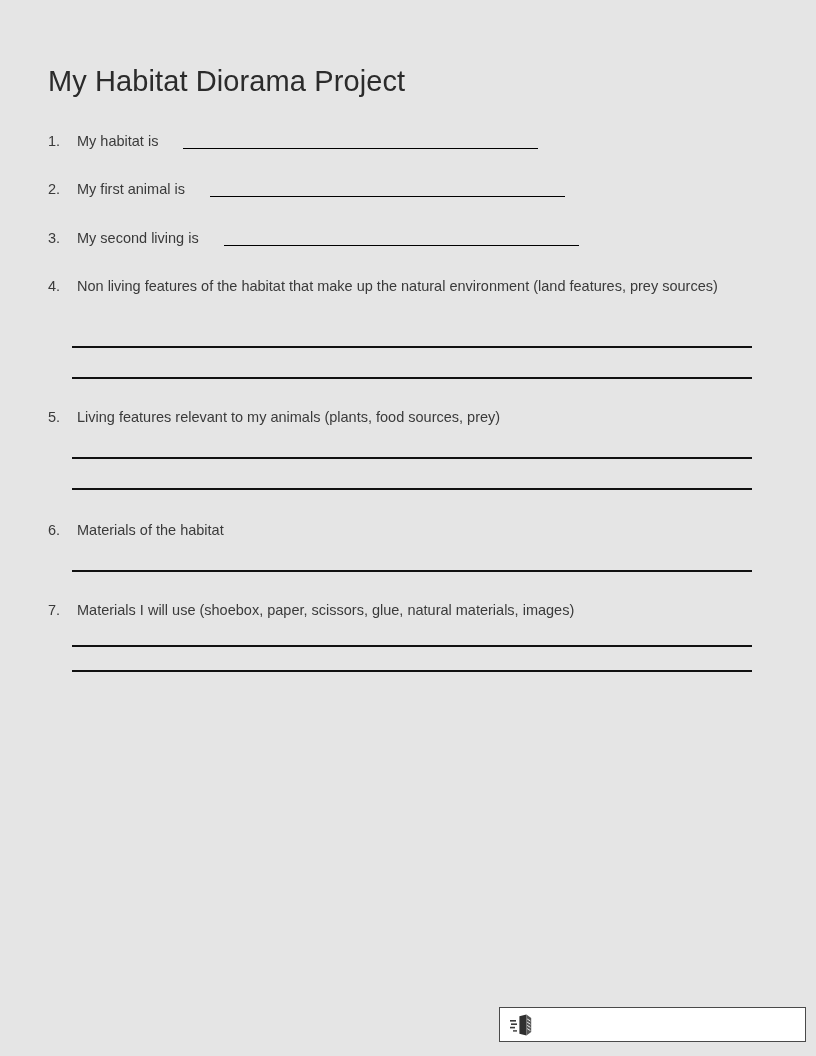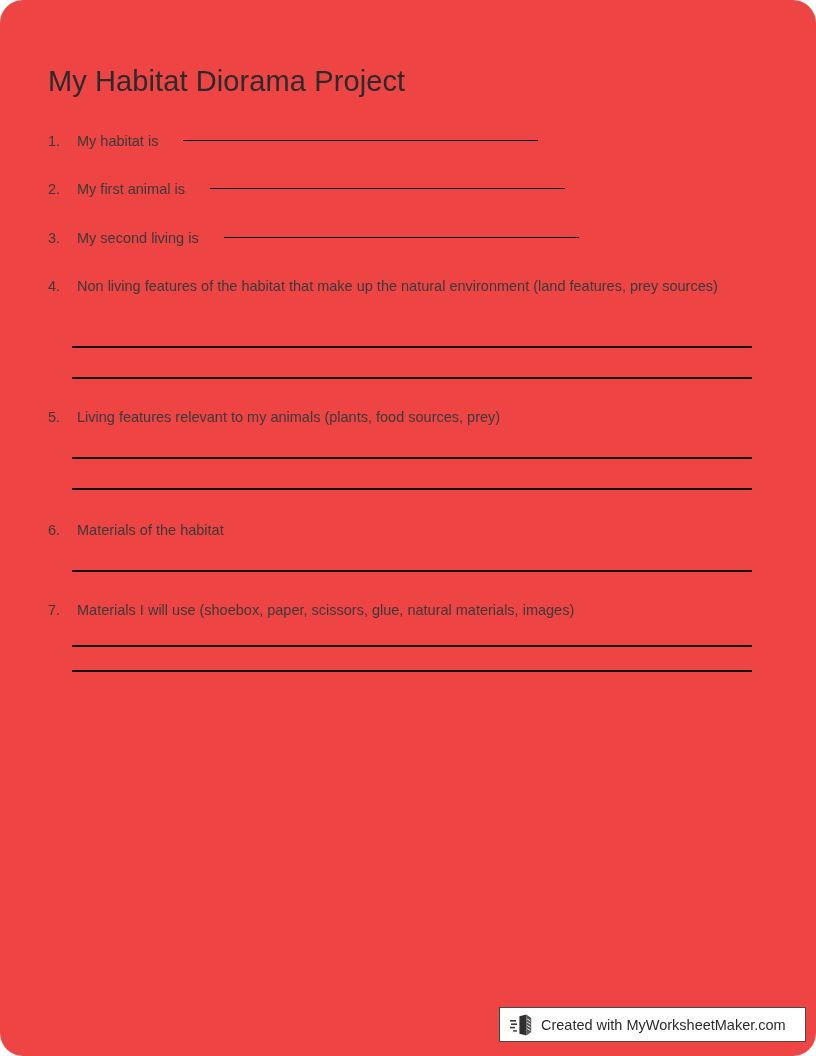--- a/index.html
+++ b/index.html
@@ -10,24 +10,23 @@
   }
   body {
     font-family: "Liberation Sans", sans-serif;
     color: #231f20;
     -webkit-font-smoothing: antialiased;
   }
   .page {
     position: relative;
     width: 816px;
     height: 1056px;
-    background: #ef4444;
+    background: #e5e5e5;
     overflow: hidden;
     box-sizing: border-box;
-    border-radius: 23px;
   }
 
   
   .title {
     position: absolute;
     left: 48px;
     top: 46px;
     font-size: 29px;
     font-weight: 400;
     letter-spacing: 0.1px;
@@ -61,21 +60,21 @@
   .item-text {
     flex: 1 1 auto;
     font-size: 14.5px;
     line-height: 21px;
     color: #3a3a3a;
     max-width: 668px;
   }
   
   .item-inline .item-text {
     display: flex;
-    align-items: center;
+    align-items: flex-end;
     max-width: none;
     white-space: nowrap;
     gap: 15px;
   }
   .inline-rule {
     display: inline-block;
     height: 0;
     border-bottom: 1.6px solid #000000;
     margin-left: 10px;
     margin-bottom: 3px;
@@ -217,16 +216,15 @@
       </g>
       <path d="M9.4 2.2 L16.4 0.6 L16.4 21.4 L9.4 19.8 Z" fill="#2f2f2f"></path>
       <path d="M16.4 0.6 L21.2 4.0 L21.2 18.0 L16.4 21.4 Z" fill="#575757"></path>
       <g stroke="#ffffff" stroke-width="0.9" fill="none">
         <path d="M17.2 5.0 L20.4 7.0"></path>
         <path d="M17.2 8.2 L20.4 10.2"></path>
         <path d="M17.2 11.4 L20.4 13.4"></path>
         <path d="M17.2 14.6 L20.4 16.6"></path>
       </g>
     </svg>
-    <span class="badge-text">Created with MyWorksheetMaker.com</span>
   </div>
 
 </div>
 
 </body></html>

